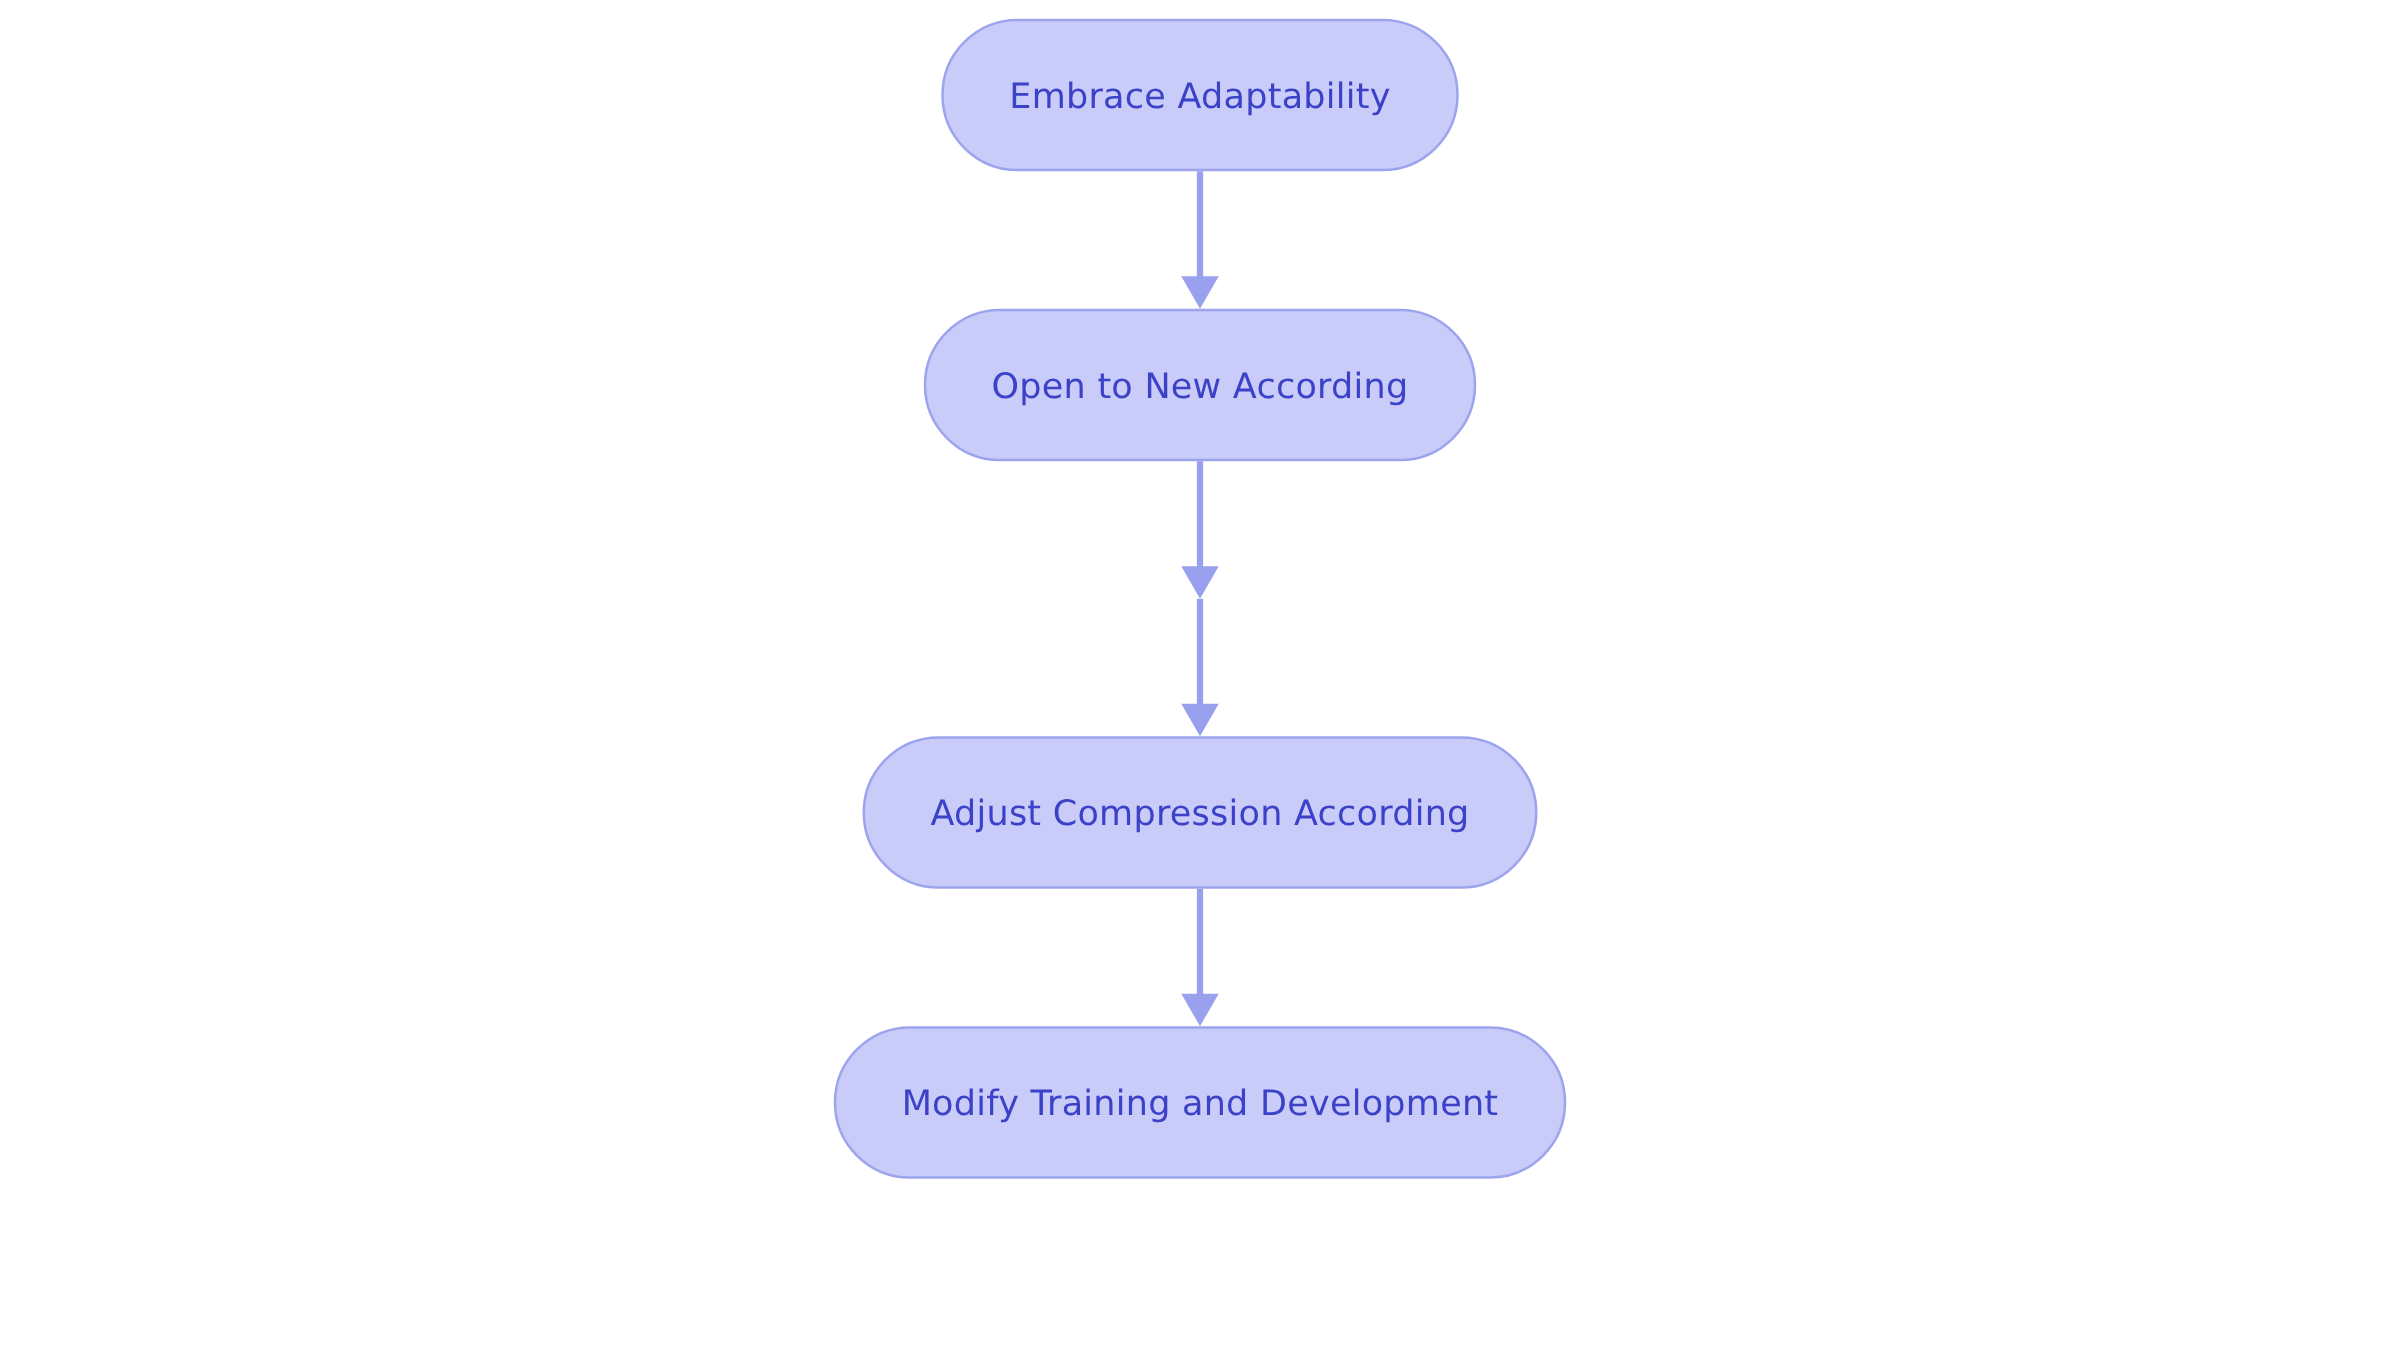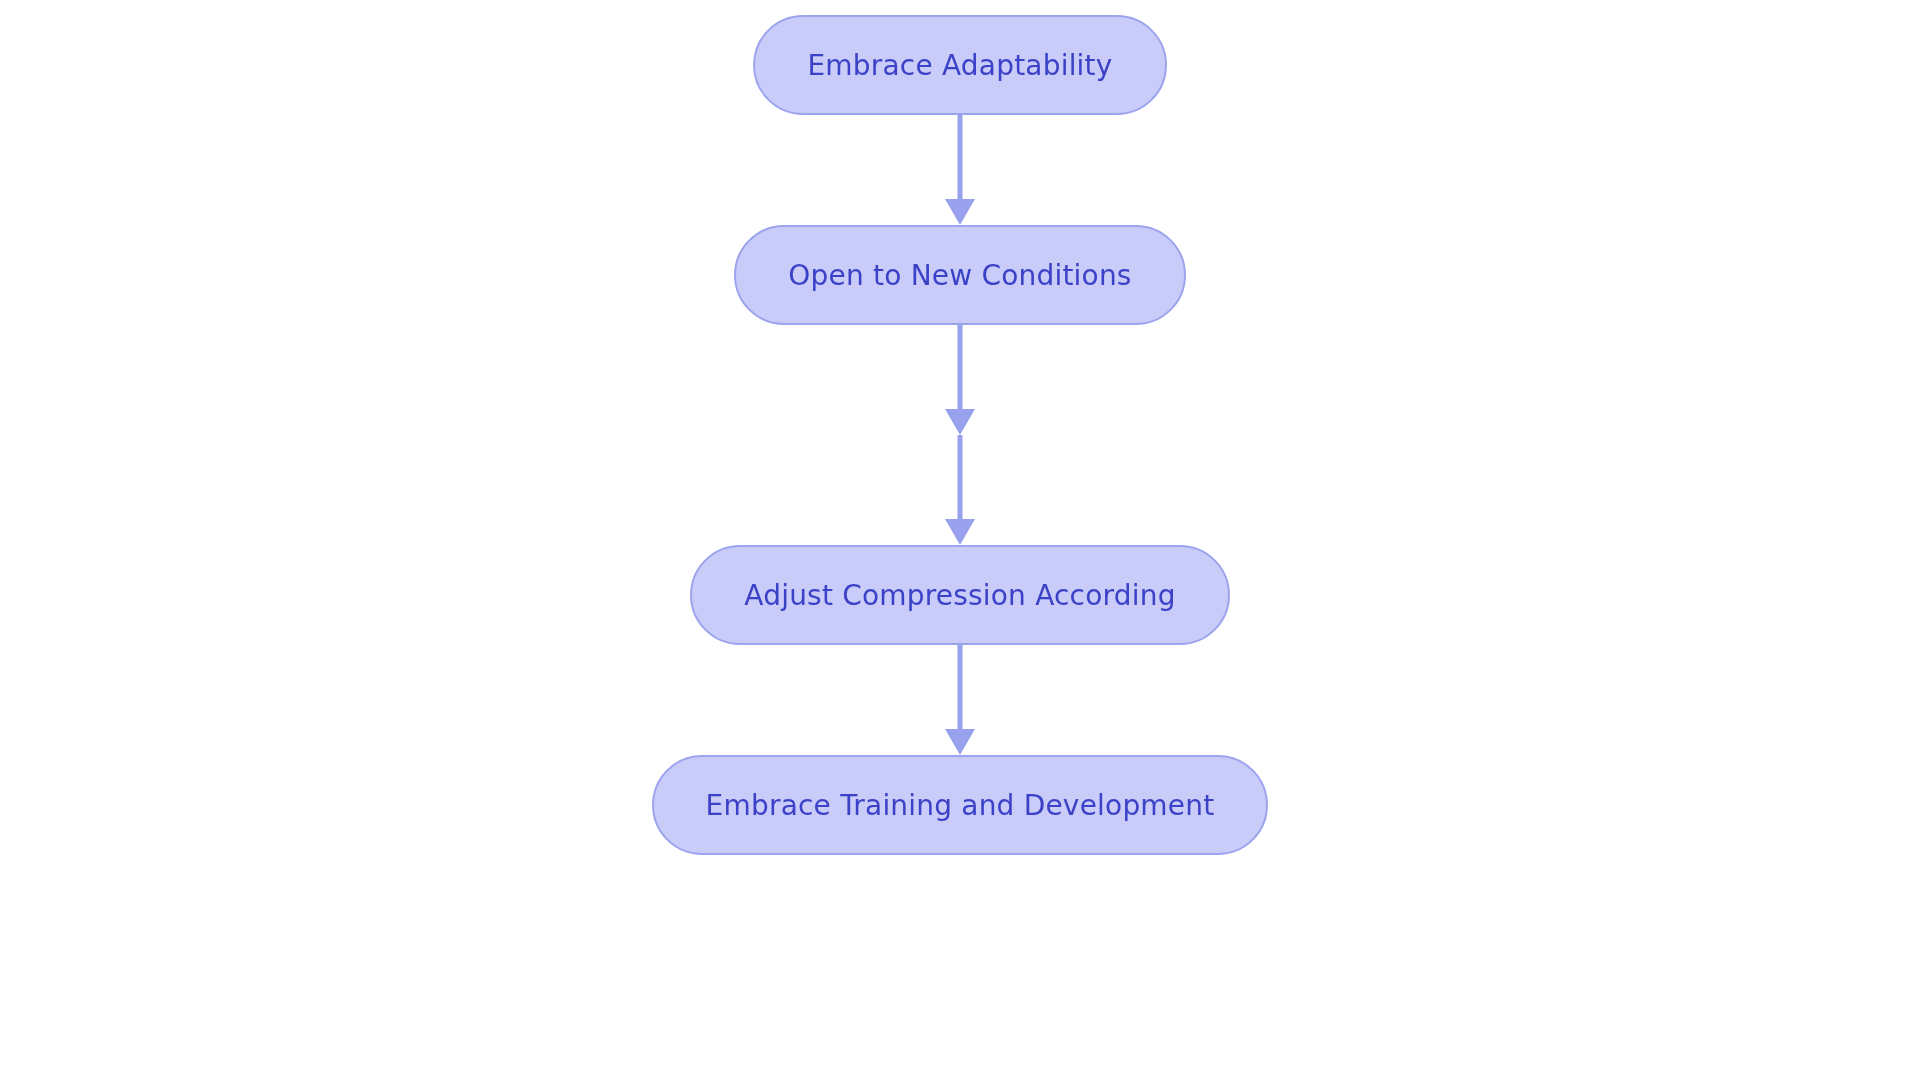--- a/index.html
+++ b/index.html
@@ -24,21 +24,21 @@
   .flow {
     position: absolute;
     left: 0;
     top: 15px;
     width: 100%;
     display: flex;
     flex-direction: column;
     align-items: center;
   }
   .node {
-    height: 100px;
+    height: 122px;
     min-width: 380px;
     padding: 0 52px;
     border-radius: 62px;
     background: var(--node-fill);
     border: 2px solid var(--node-border);
     display: flex;
     align-items: center;
     justify-content: center;
     white-space: nowrap;
   }
@@ -84,21 +84,21 @@
     <div class="node">
       <span class="node-label">Embrace Adaptability</span>
     </div>
 
     <div class="arrow">
       <div class="arrow-line"></div>
       <div class="arrow-head"></div>
     </div>
 
     <div class="node">
-      <span class="node-label">Open to New Conditions</span>
+      <span class="node-label">Open to New According</span>
     </div>
 
     <div class="arrow">
       <div class="arrow-line"></div>
       <div class="arrow-head"></div>
     </div>
 
 
     <div class="arrow">
       <div class="arrow-line"></div>
@@ -108,17 +108,17 @@
     <div class="node">
       <span class="node-label">Adjust Compression According</span>
     </div>
 
     <div class="arrow">
       <div class="arrow-line"></div>
       <div class="arrow-head"></div>
     </div>
 
     <div class="node">
-      <span class="node-label">Embrace Training and Development</span>
+      <span class="node-label">Modify Training and Development</span>
     </div>
 
   </div>
 </div>
 
 </body></html>

